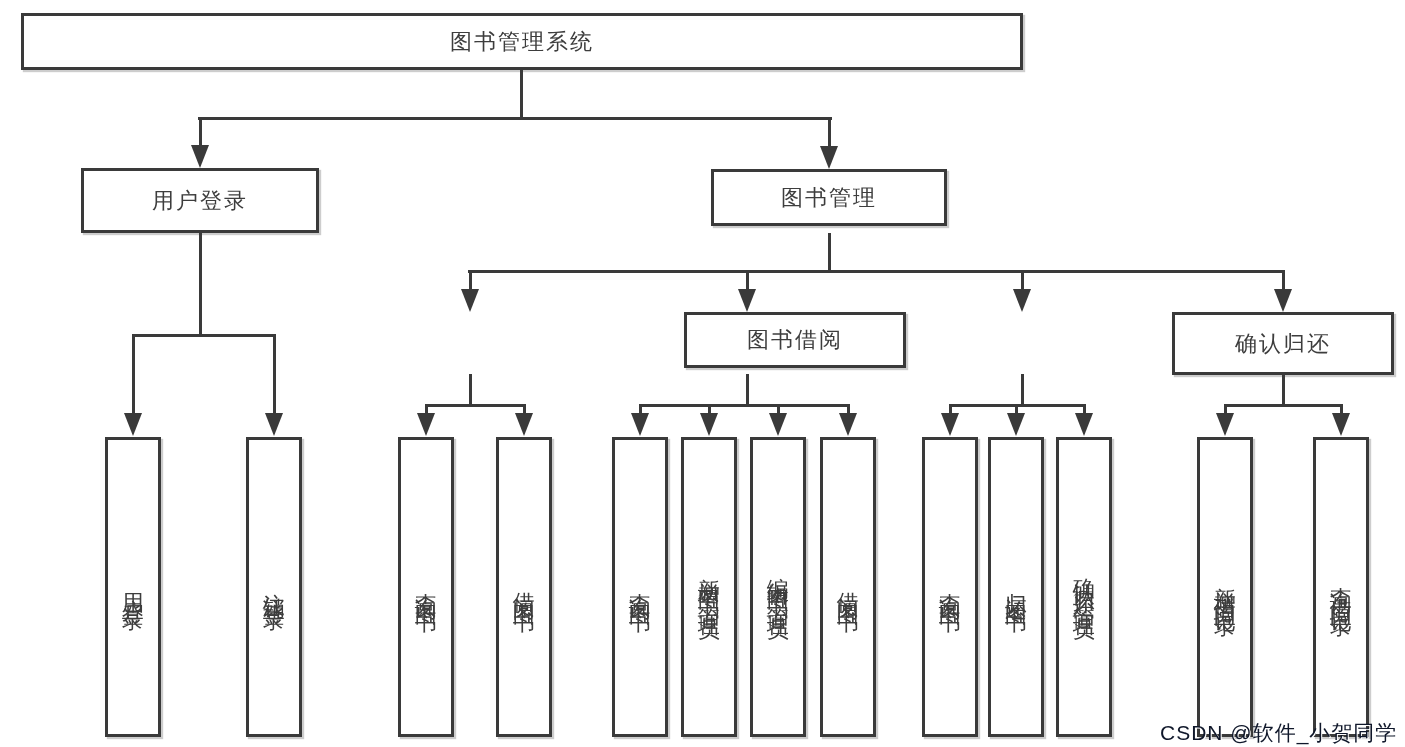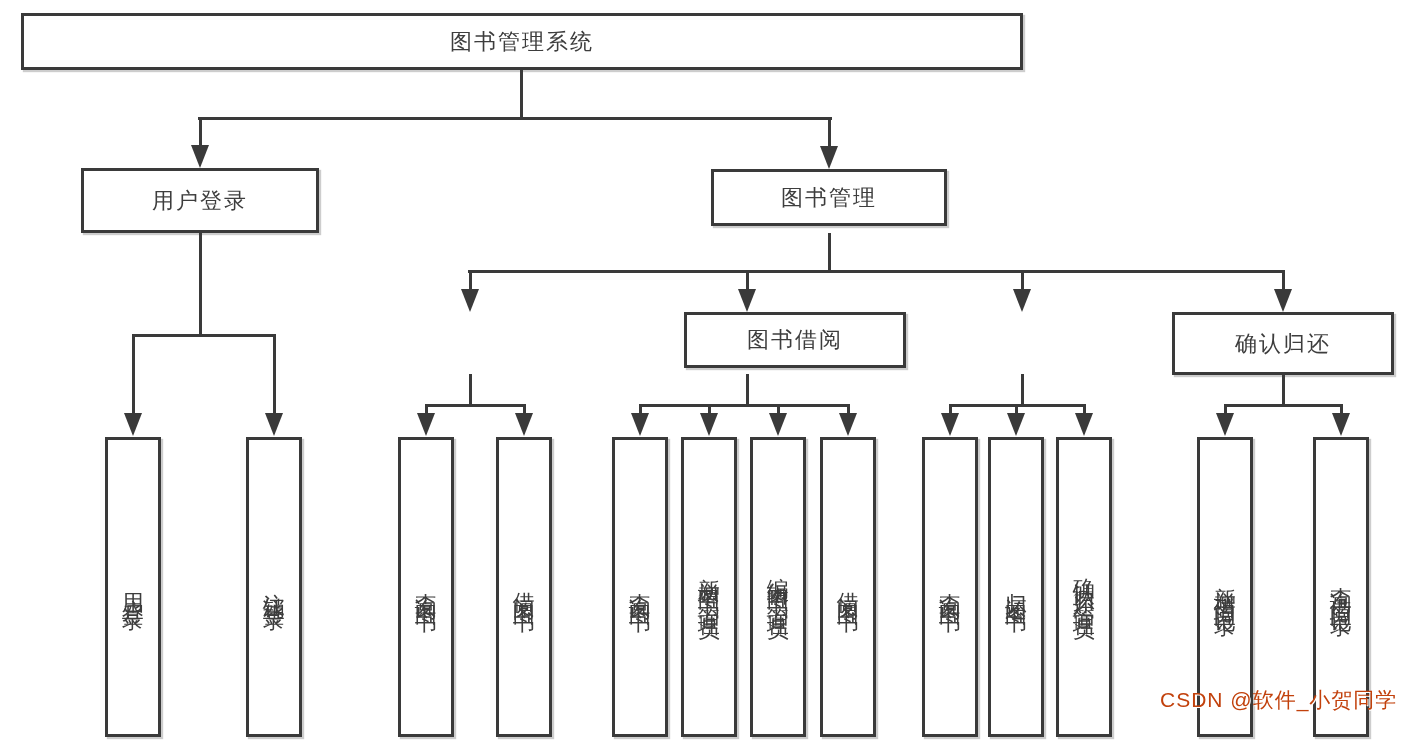--- a/index.html
+++ b/index.html
@@ -19,22 +19,22 @@
     font-size:22px; letter-spacing:6px; line-height:1.25; white-space:nowrap;
   }
   .vl { position:absolute; width:3px; background:#3a3a3a; }
   .hl { position:absolute; height:3px; background:#3a3a3a; }
   .arr {
     position:absolute; width:0; height:0;
     border-left:9px solid transparent; border-right:9px solid transparent;
     border-top:23px solid #3a3a3a;
   }
   .wm {
-    position:absolute; left:1160px; top:686px;
-    font-size:21px; color:#c2410c; letter-spacing:1px; white-space:nowrap;
+    position:absolute; left:1160px; top:719px;
+    font-size:21px; color:#0f172a; letter-spacing:1px; white-space:nowrap;
     text-shadow:1px 1px 0 #ffffff;
   }
 </style>
 </head>
 <body>
 
 <div class="stage">
 
   <div class="box" style="left:21px; top:13px; width:1002px; height:57px;">
     <span class="hlabel">图书管理系统</span>

